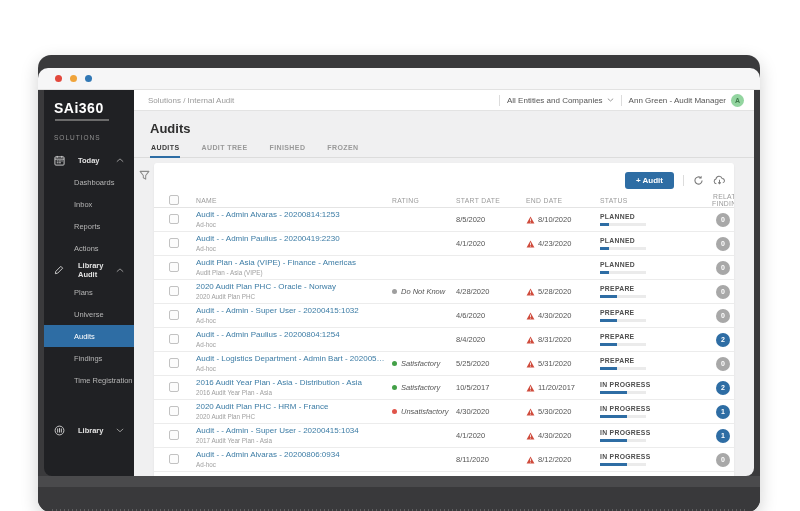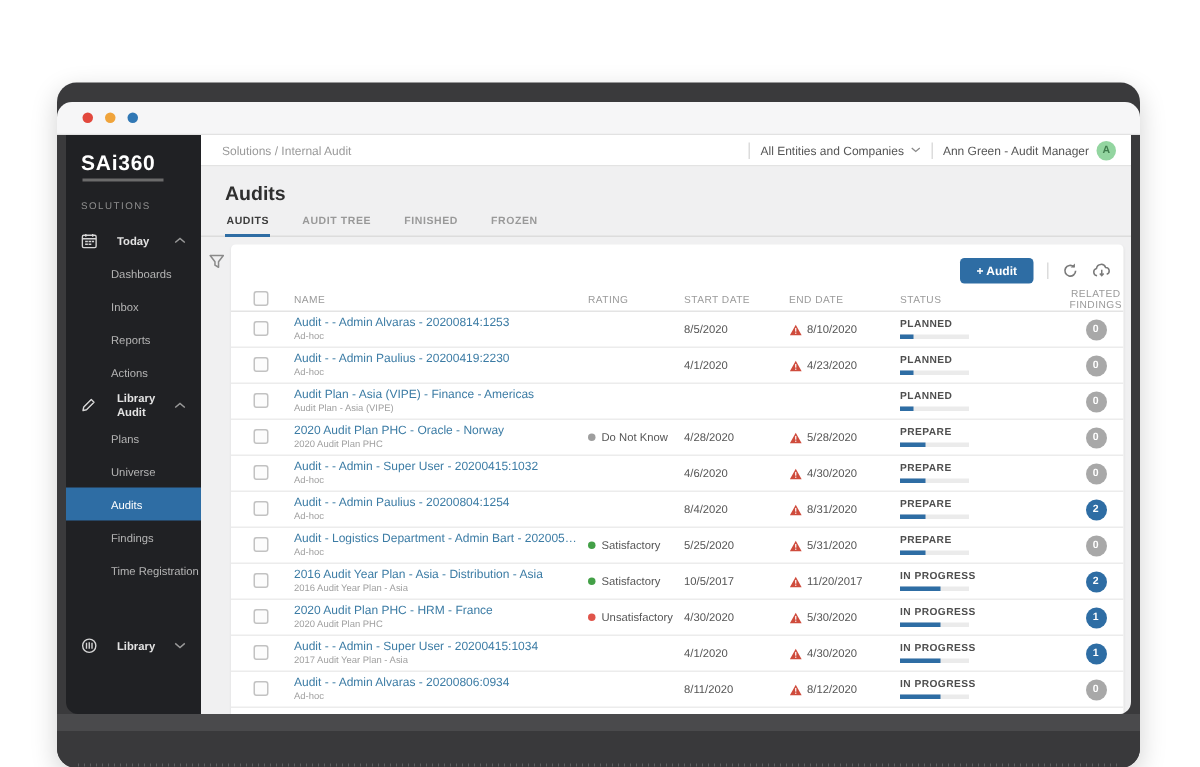--- a/index.html
+++ b/index.html
@@ -44,38 +44,38 @@
 
   .page-title { font-size:13px; font-weight:bold; color:#2f2f2f; padding:10px 0 8px 16px; }
   .tabs { display:flex; gap:20px; padding-left:16px; border-bottom:1px solid #dcdcdc; }
   .tab { font-size:7px; font-weight:bold; letter-spacing:.4px; color:#999; padding:0 1px 5px 1px;
          cursor:pointer; border-bottom:2px solid transparent; margin-bottom:-1px; }
   .tab.active { color:#3c3c3c; border-bottom-color:#2e6da4; }
 
   .body { flex:1; display:flex; padding-top:5px; min-height:0; }
   .gutter { width:20px; flex:none; padding-top:4px; text-align:center; }
   .card { flex:1; background:#ffffff; border-radius:3px 3px 0 0; box-shadow:0 1px 2px rgba(0,0,0,.08);
-          margin-right:5px; overflow:hidden; display:flex; flex-direction:column; }
+          margin-right:20px; overflow:hidden; display:flex; flex-direction:column; }
   .card-toolbar { height:30px; display:flex; align-items:center; justify-content:flex-end; gap:9px; padding:4px 8px 0 0; flex:none; }
   .add-btn { background:#2e6da4; color:#fff; font-size:8px; font-weight:bold; border:none;
              border-radius:3px; padding:4px 11px; cursor:pointer; font-family:inherit; }
   .icon-btn { background:none; border:none; cursor:pointer; padding:0; display:flex; align-items:center; }
 
   
   .tgrid { display:grid; grid-template-columns:42px 196px 64px 70px 74px 112px 1fr; align-items:center; }
   .thead { height:22px; border-bottom:1px solid #e4e4e4; color:#9a9a9a; font-size:6.8px; letter-spacing:.3px; }
   .thead .col-findings { text-align:center; }
   .trow { min-height:21.5px; border-bottom:1px solid #ececec; font-size:7.5px; color:#555; }
   .cb { width:10px; height:10px; border:1px solid #c2c2c2; border-radius:2px; background:#fcfcfc;
         display:inline-block; margin-left:15px; cursor:pointer; }
   .name-cell { line-height:9px; padding:2px 4px 2px 0; }
   .name-link { color:#3c7ca5; font-size:8px; text-decoration:none; display:block;
                white-space:nowrap; overflow:hidden; text-overflow:ellipsis; }
   .plan-sub { color:#a0a0a0; font-size:6.3px; margin-top:1px; }
-  .rating-cell { display:flex; align-items:center; gap:4px; }
+  .rating-cell { display:flex; align-items:center; gap:4px;font-style:italic; }
   .rating-dot { width:5px; height:5px; border-radius:50%; flex:none; }
   .end-cell { display:flex; align-items:center; gap:3px; }
   .status-cell { line-height:8px; }
   .status-label { font-size:6.8px; font-weight:bold; letter-spacing:.3px; color:#4e4e4e; }
   .ptrack { width:46px; height:3px; background:#ebebeb; margin-top:2px; }
   .pfill { height:3px; background:#2e6da4; }
   .col-findings { display:flex; justify-content:center; }
   .badge { width:14px; height:14px; border-radius:50%; color:#fff; font-size:7px; font-weight:bold;
            display:flex; align-items:center; justify-content:center; cursor:pointer; }
 </style>

